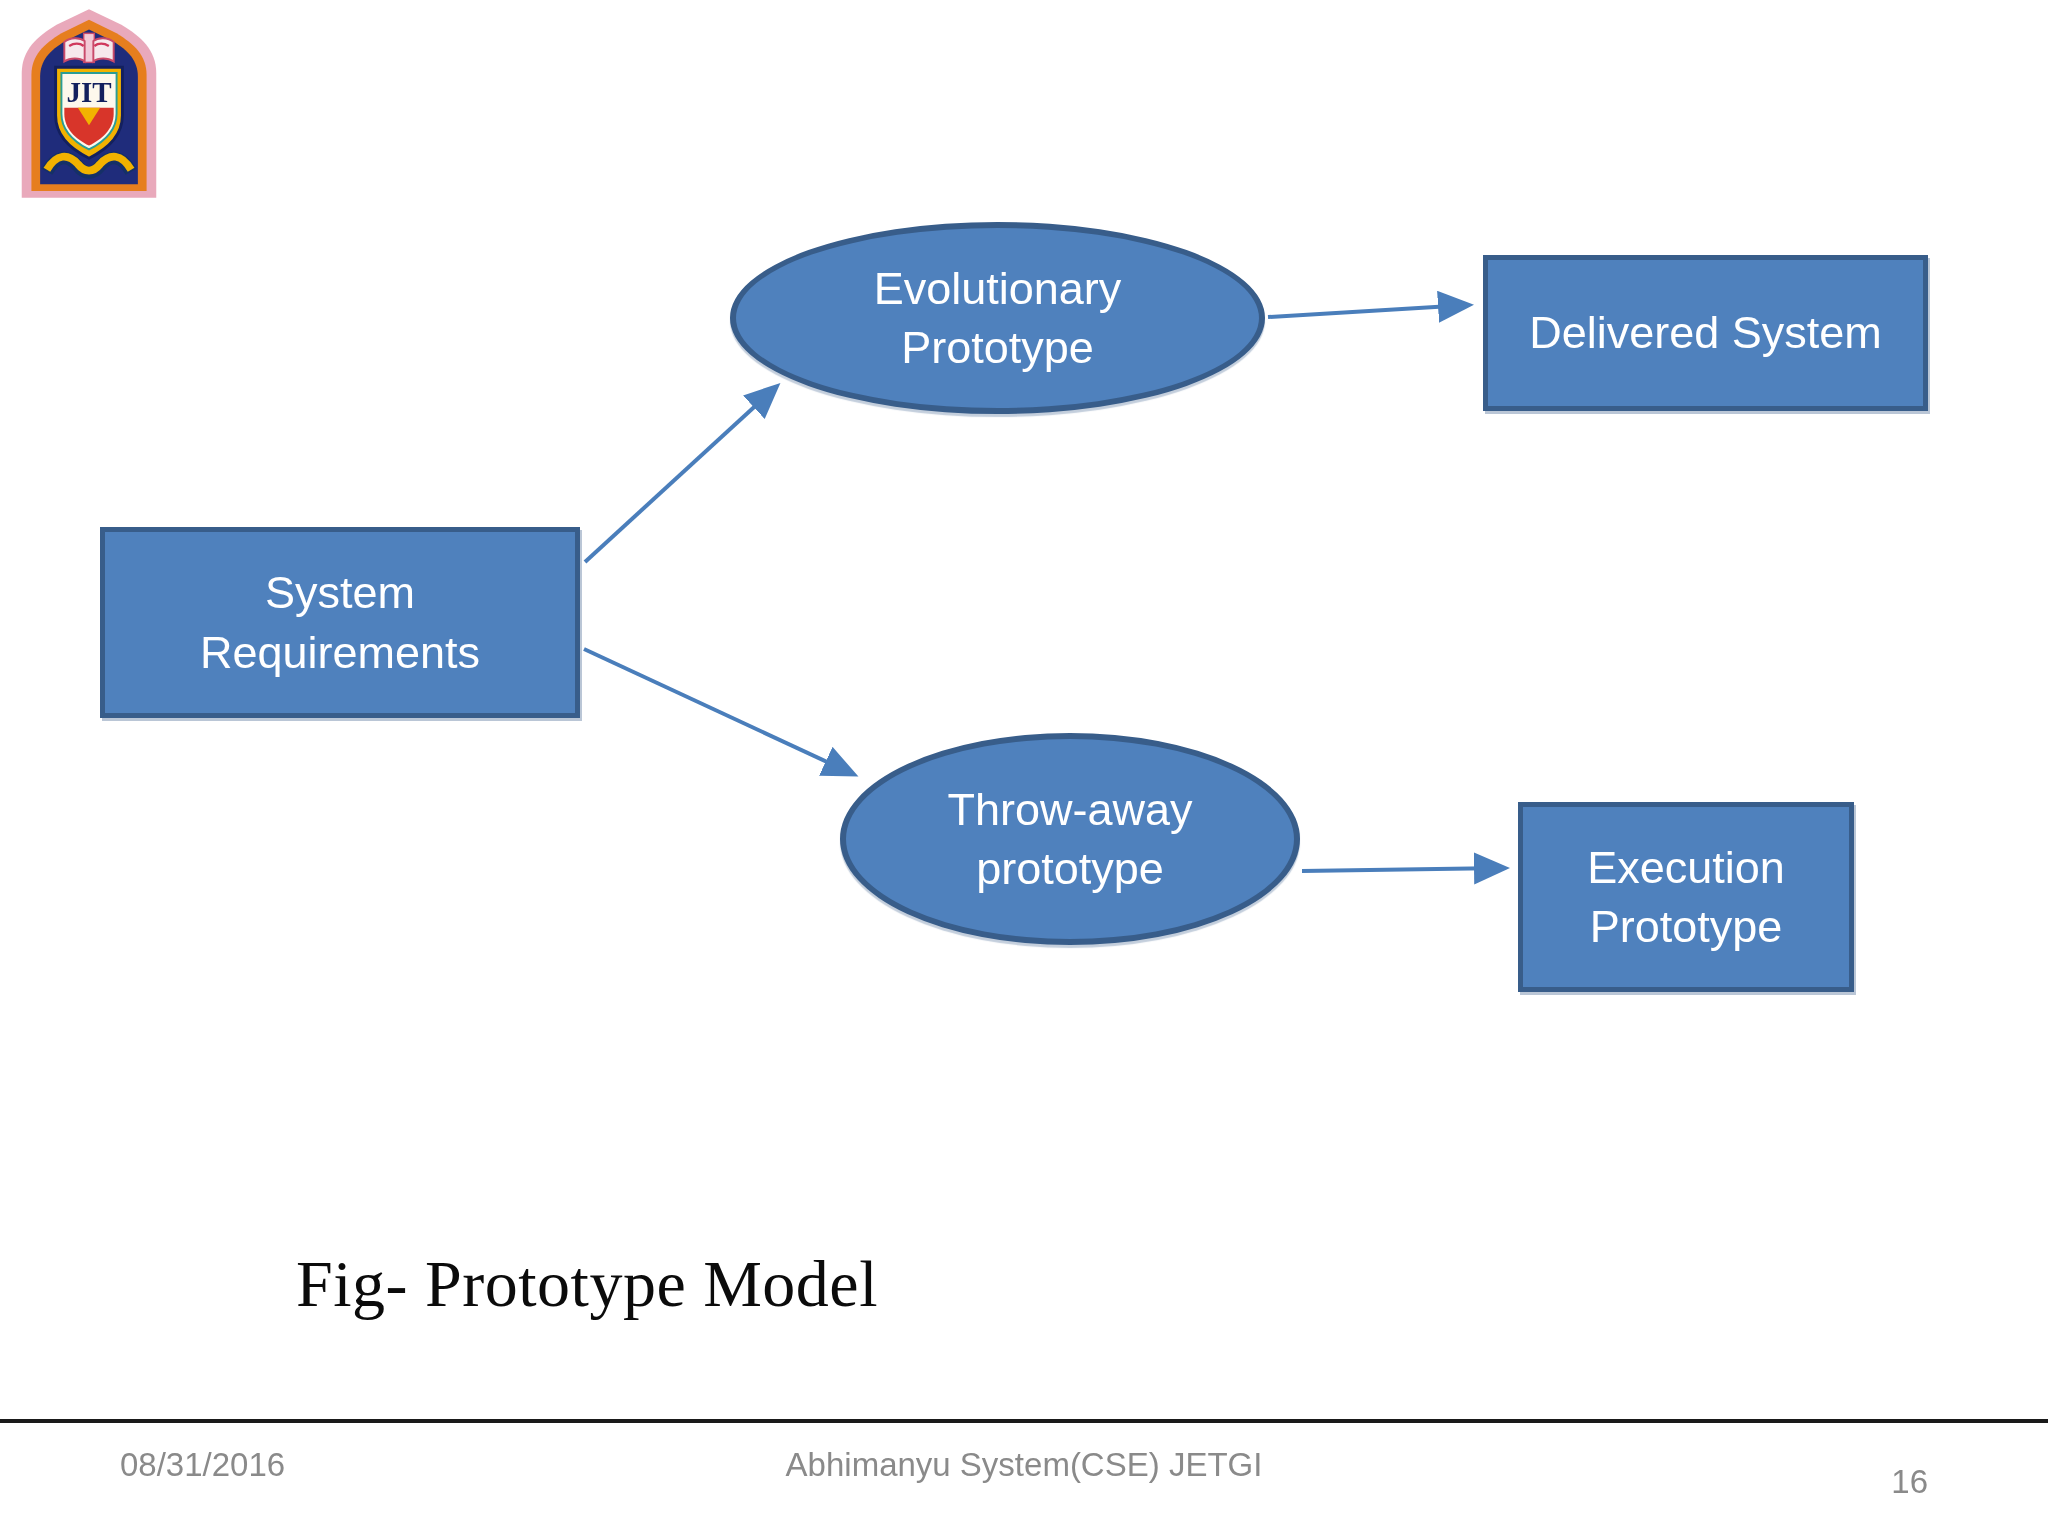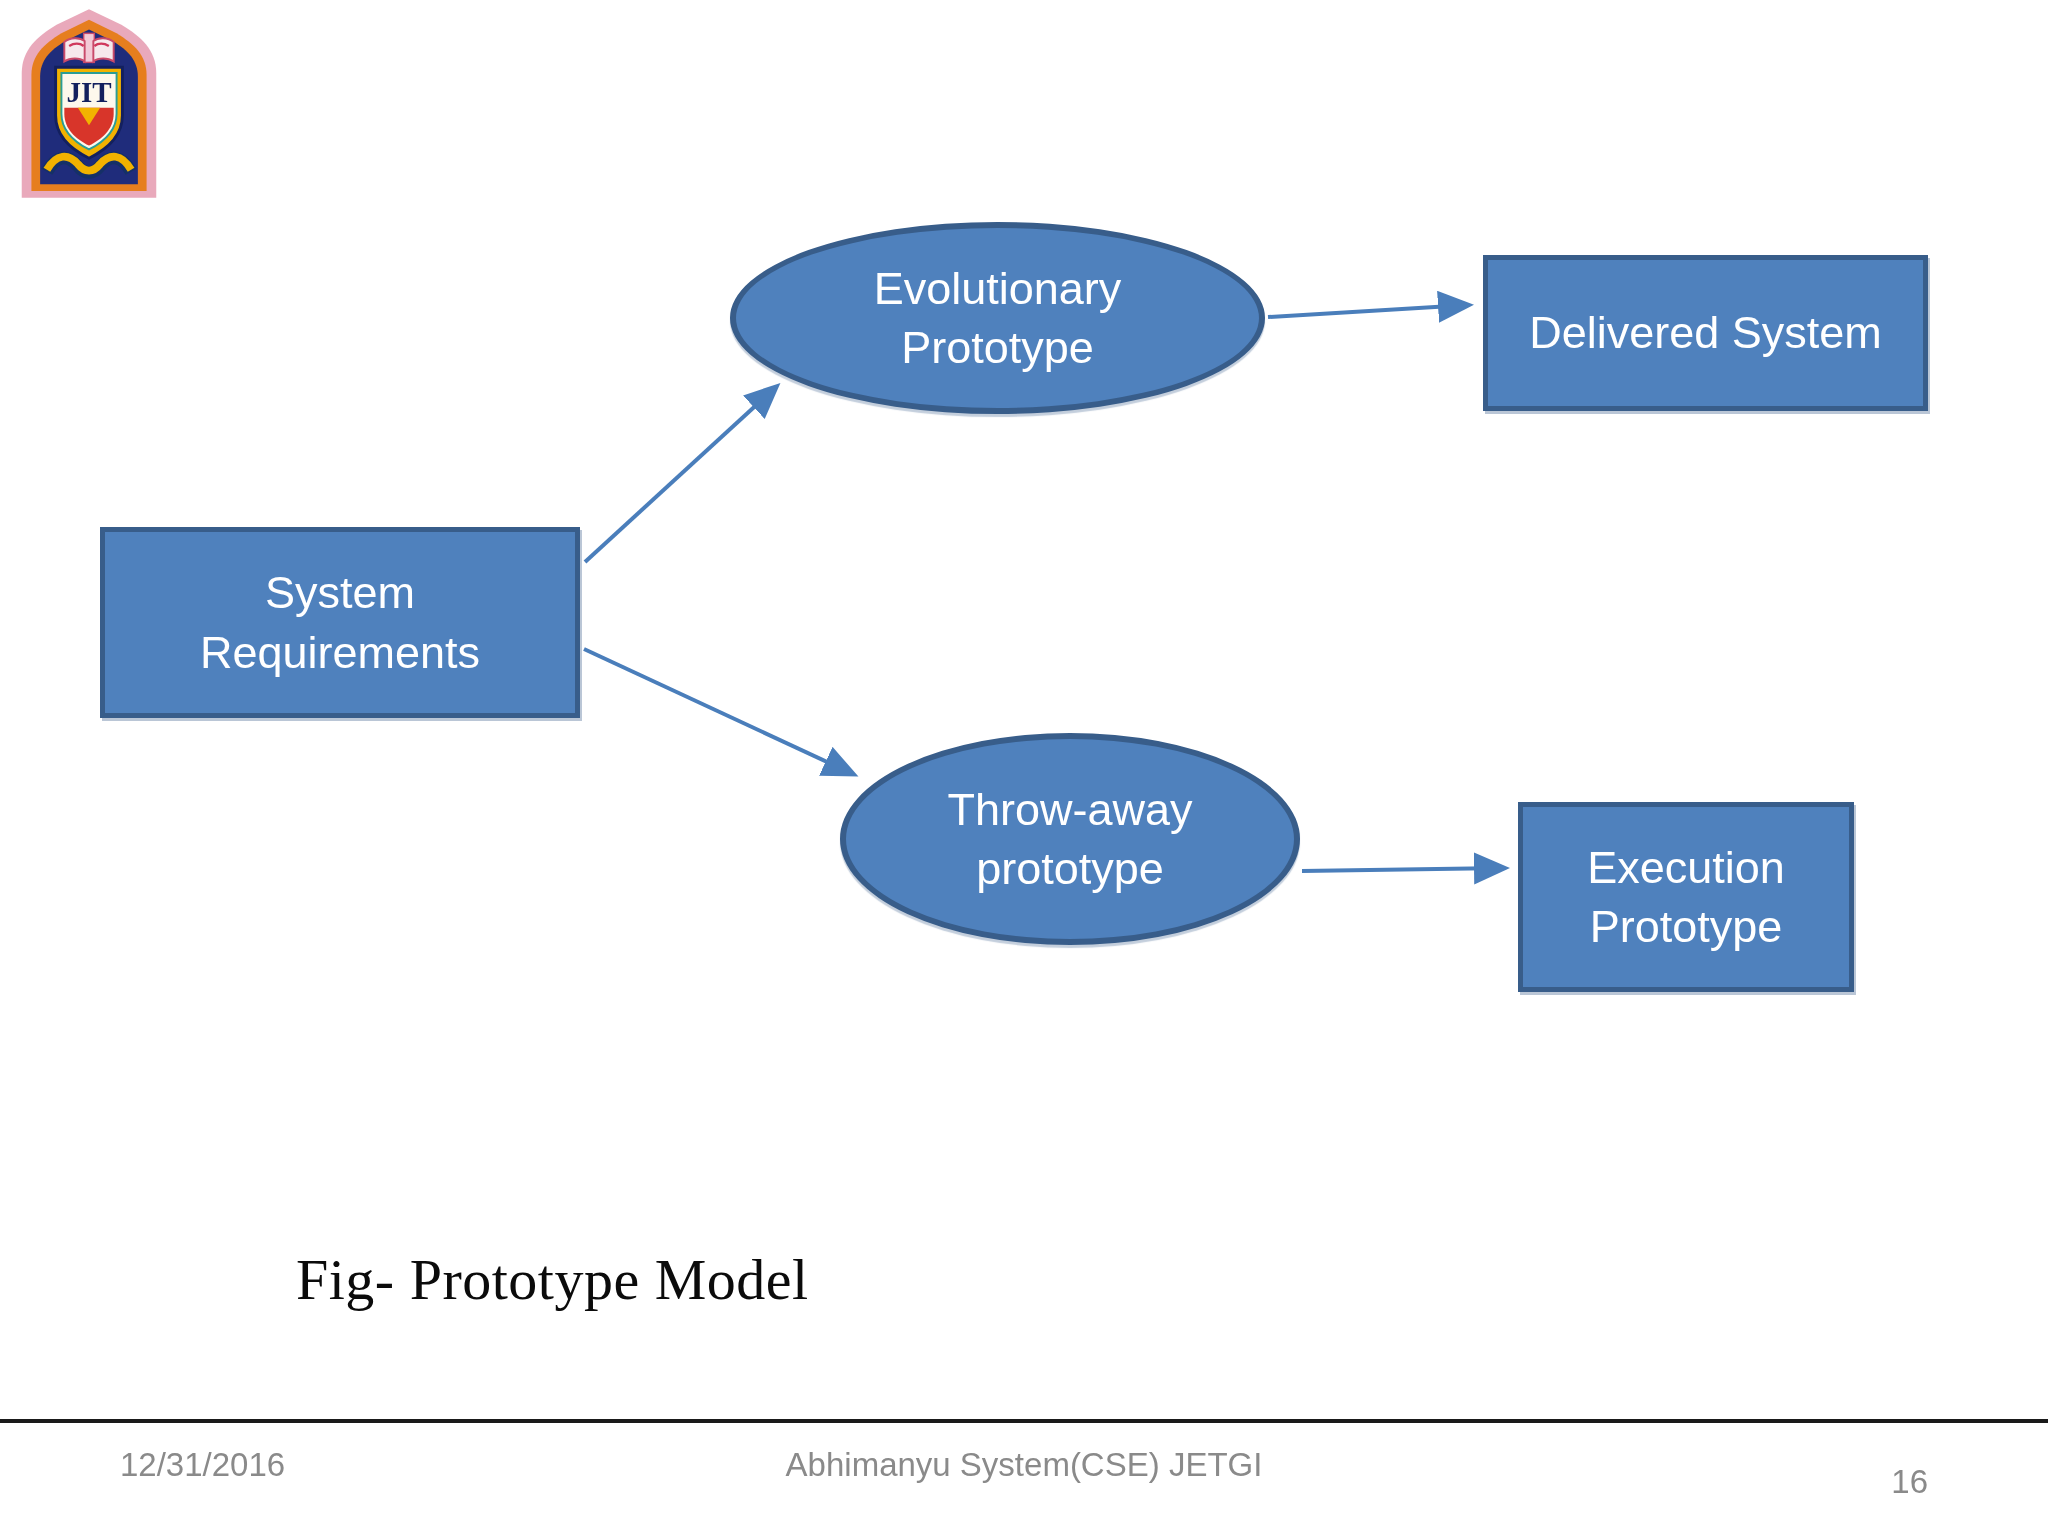--- a/index.html
+++ b/index.html
@@ -58,21 +58,21 @@
     width: 100%; height: 100%;
     pointer-events: none;
   }
   .arrow-line { stroke: var(--arrow-color); stroke-width: 4; fill: none; }
   .arrow-head { fill: var(--arrow-color); }
 
   .caption {
     position: absolute;
     left: 296px; top: 1246px;
     font-family: "Liberation Serif", serif;
-    font-size: 58px;
+    font-size: 66px;
     color: #0b0b0b;
     letter-spacing: 0.5px;
     white-space: nowrap;
   }
 
   .footer-rule {
     position: absolute;
     left: 0; top: 1419px;
     width: 2048px; height: 4px;
     background: #1a1a1a;
@@ -153,18 +153,18 @@
 
   <div class="node rect" id="node-execution">
     <span>Execution</span>
     <span>Prototype</span>
   </div>
 
   <div class="caption">Fig- Prototype Model</div>
 
   <div class="footer-rule"></div>
   <div class="footer">
-    <span class="footer-date">12/31/2016</span>
+    <span class="footer-date">08/31/2016</span>
     <span class="footer-author">Abhimanyu System(CSE) JETGI</span>
     <span class="footer-page">16</span>
   </div>
 
 </div>
 
 </body></html>

